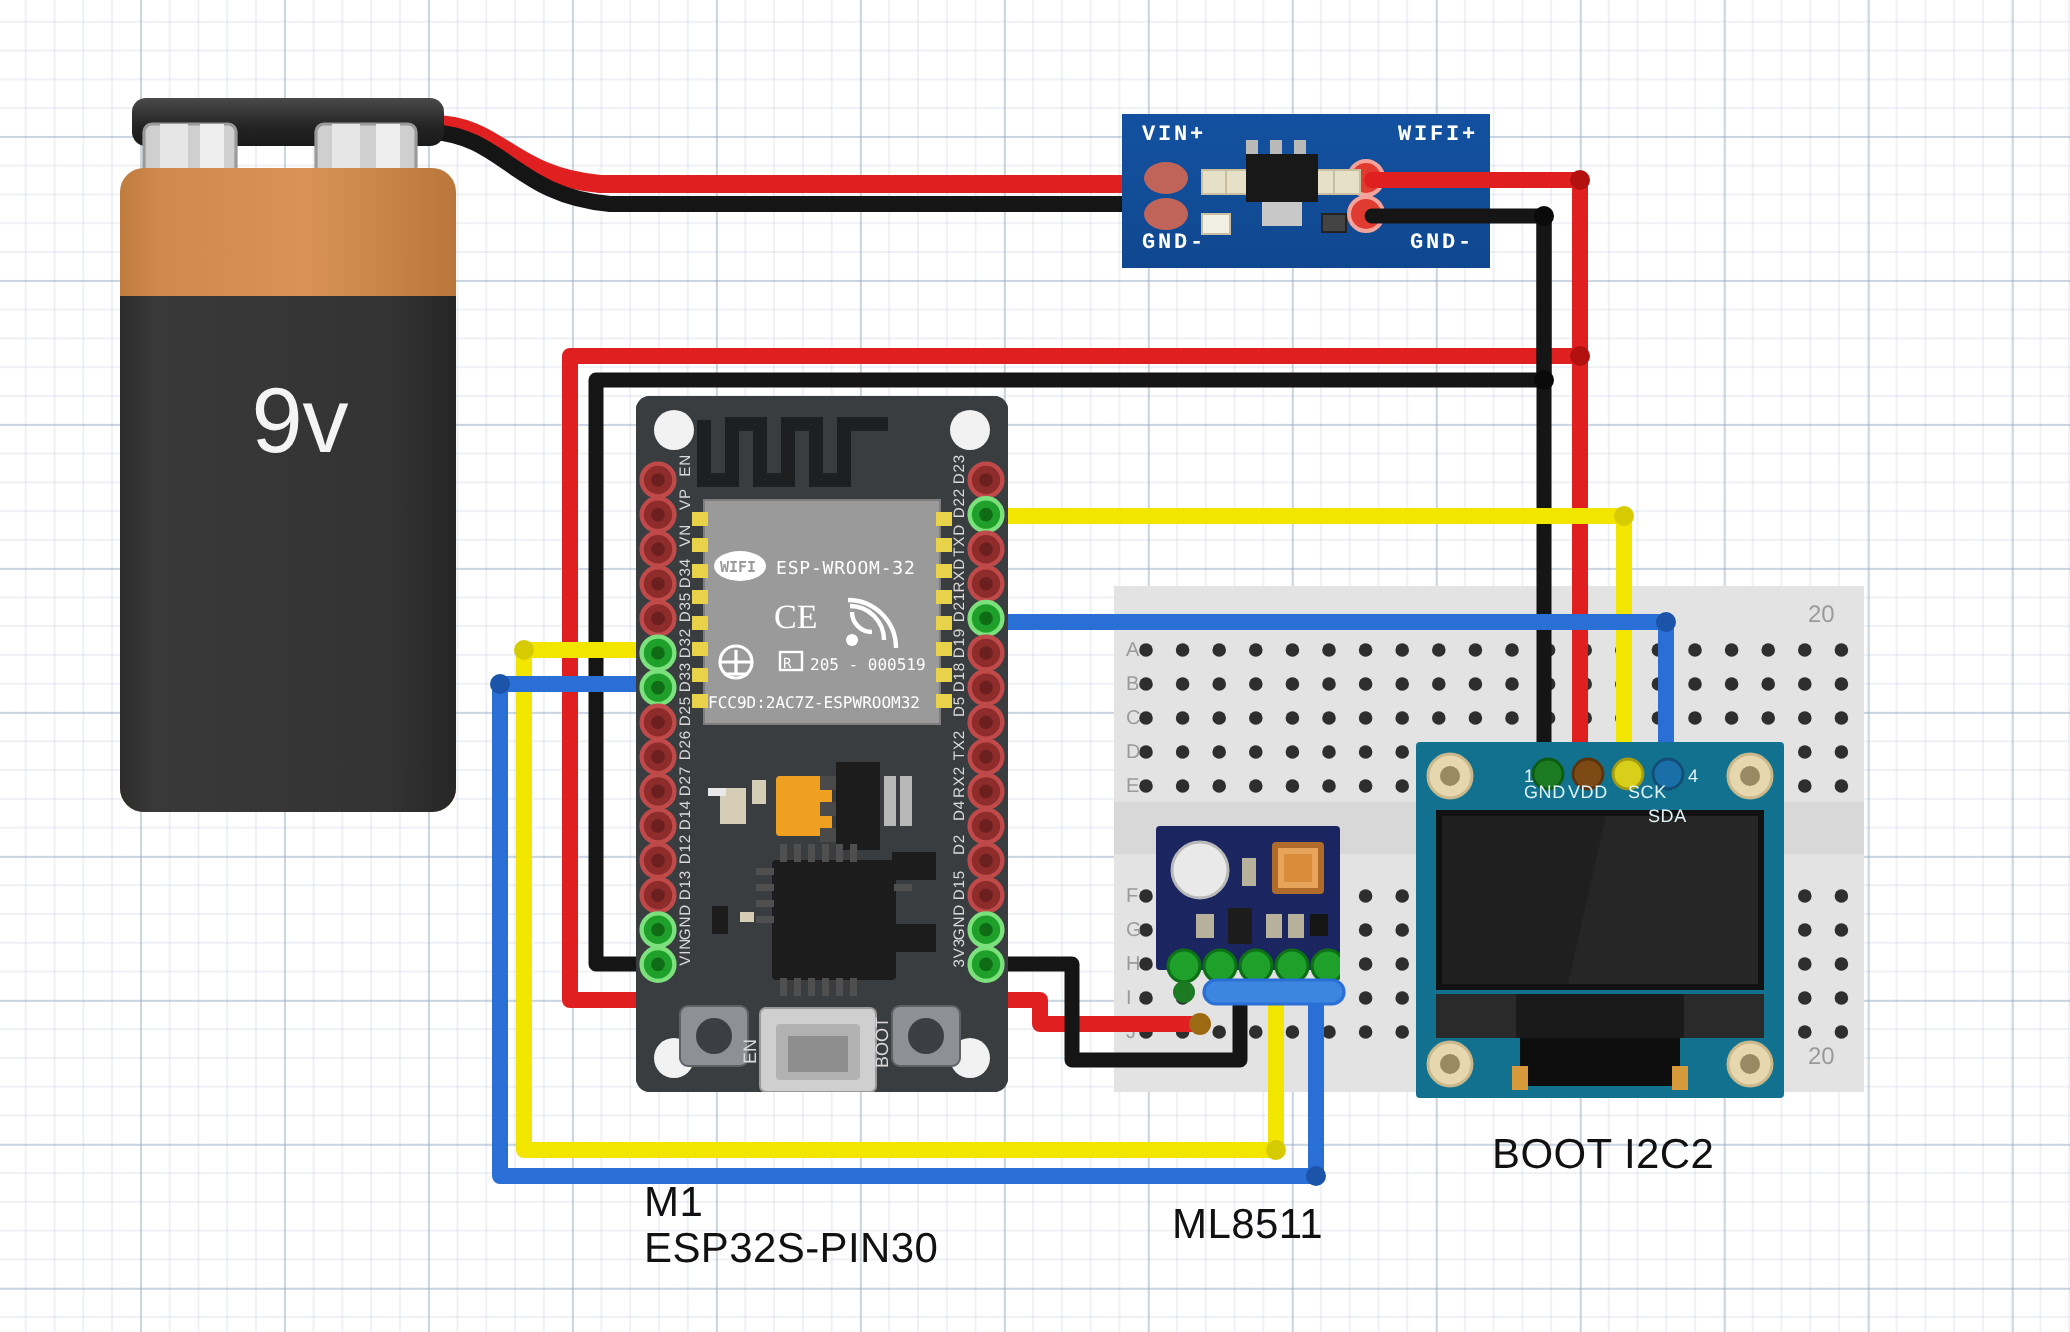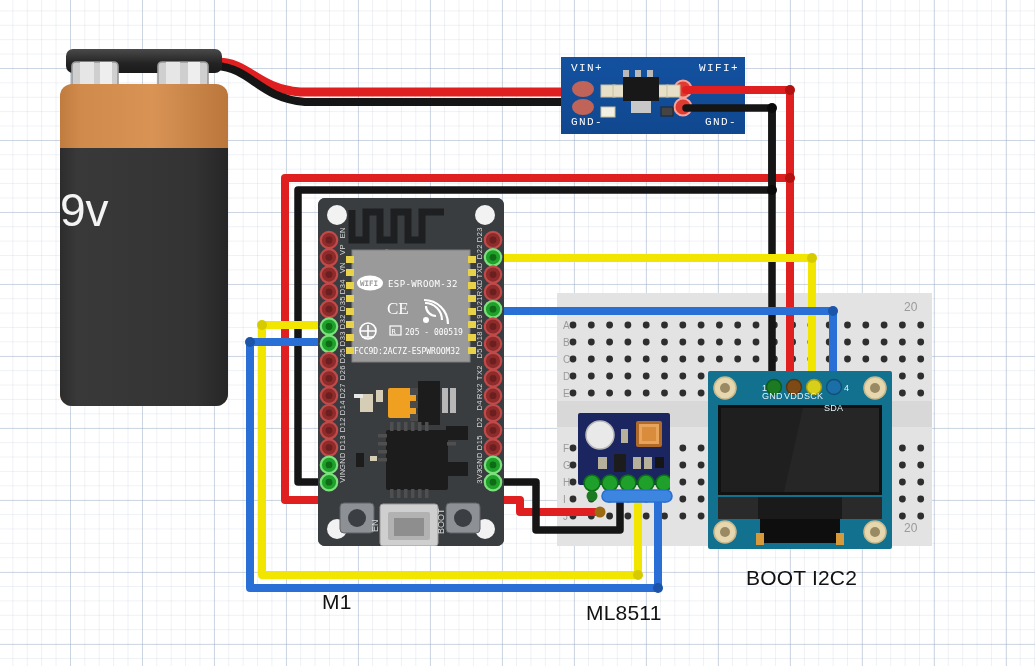--- a/index.html
+++ b/index.html
@@ -38,21 +38,21 @@
     position:absolute;left:60px;top:148px;width:168px;height:258px;
     background:linear-gradient(to right,#2c2c2c 0%,#393939 10%,#333333 80%,#262626 100%);
     border-radius:0 0 12px 12px;
   }
   .bat-cap{
     position:absolute;left:66px;top:49px;width:156px;height:24px;
     background:linear-gradient(to bottom,#4a4a4a,#232323 60%,#1a1a1a);
     border-radius:7px;
   }
   .bat-txt{
-    position:absolute;left:60px;top:183px;width:180px;
+    position:absolute;left:60px;top:183px;width:180px;text-align:center;
     color:#f4f4f4;font-size:46px;font-family:"Liberation Sans",sans-serif;
   }
   
   .esp{
     position:absolute;left:318px;top:198px;width:186px;height:348px;
     background:#3a3d40;border-radius:7px;
   }
   .pinlabel{
     position:absolute;color:#d9d9d9;font-size:7.6px;
     font-family:"Liberation Sans",sans-serif;
@@ -66,21 +66,21 @@
   }
   .bbrow{position:absolute;color:#9a9a9a;font-size:10px;}
   .bbnum{position:absolute;color:#9a9a9a;font-size:12px;}
   
   .reg{
     position:absolute;left:561px;top:57px;width:184px;height:77px;
     background:linear-gradient(to bottom,#1351a0,#10488f);
   }
   .regtxt{
     position:absolute;color:#ffffff;font-size:11px;letter-spacing:1.4px;
-    font-family:"Liberation Mono","DejaVu Sans Mono",monospace;font-weight:normal;
+    font-family:"Liberation Mono","DejaVu Sans Mono",monospace;font-weight:bold;
   }
   .oledpin{position:absolute;color:#dff3f8;font-size:9px;letter-spacing:.3px;}
 </style>
 </head>
 <body>
 
 <div id="stage">
 
   <svg class="abs" style="left:0;top:0;" width="1035" height="666">
 
@@ -654,21 +654,22 @@
 
       <circle cx="66" cy="16" r="7.5" fill="#1b7a22" stroke="#0d5c14" stroke-width="1.4"></circle>
       <circle cx="86" cy="16" r="7.5" fill="#7d4a15" stroke="#5b330c" stroke-width="1.4"></circle>
       <circle cx="106" cy="16" r="7.5" fill="#d8cf1a" stroke="#a39b10" stroke-width="1.4"></circle>
       <circle cx="126" cy="16" r="7.5" fill="#1b6fa8" stroke="#124f78" stroke-width="1.4"></circle>
       <text x="54" y="20" font-size="9" fill="#dff3f8" font-family="sans-serif">1</text>
       <text x="136" y="20" font-size="9" fill="#dff3f8" font-family="sans-serif">4</text>
     </svg>
     <div class="oledpin" style="left:762px;top:391px;">GND</div>
     <div class="oledpin" style="left:784px;top:391px;">VDD</div>
-    <div class="oledpin" style="left:804px;top:391px;">SCK</div>
+    <div class="oledpin" style="left:804px;top:391px;padding-left:10px;">SCK</div>
     <div class="oledpin" style="left:824px;top:391px;margin-top:12px;">SDA</div>
   </div>
 
   <div class="lbl lbl-main" style="left:322px;top:589px;">M1</div>
+  <div class="lbl lbl-main" style="left:322px;top:612px;">ESP32S-PIN30</div>
   <div class="lbl lbl-main" style="left:575px;top:600px;margin-left:11px;">ML8511</div>
   <div class="lbl lbl-main" style="left:746px;top:565px;">BOOT I2C2</div>
 
 </div>
 
 </body></html>

